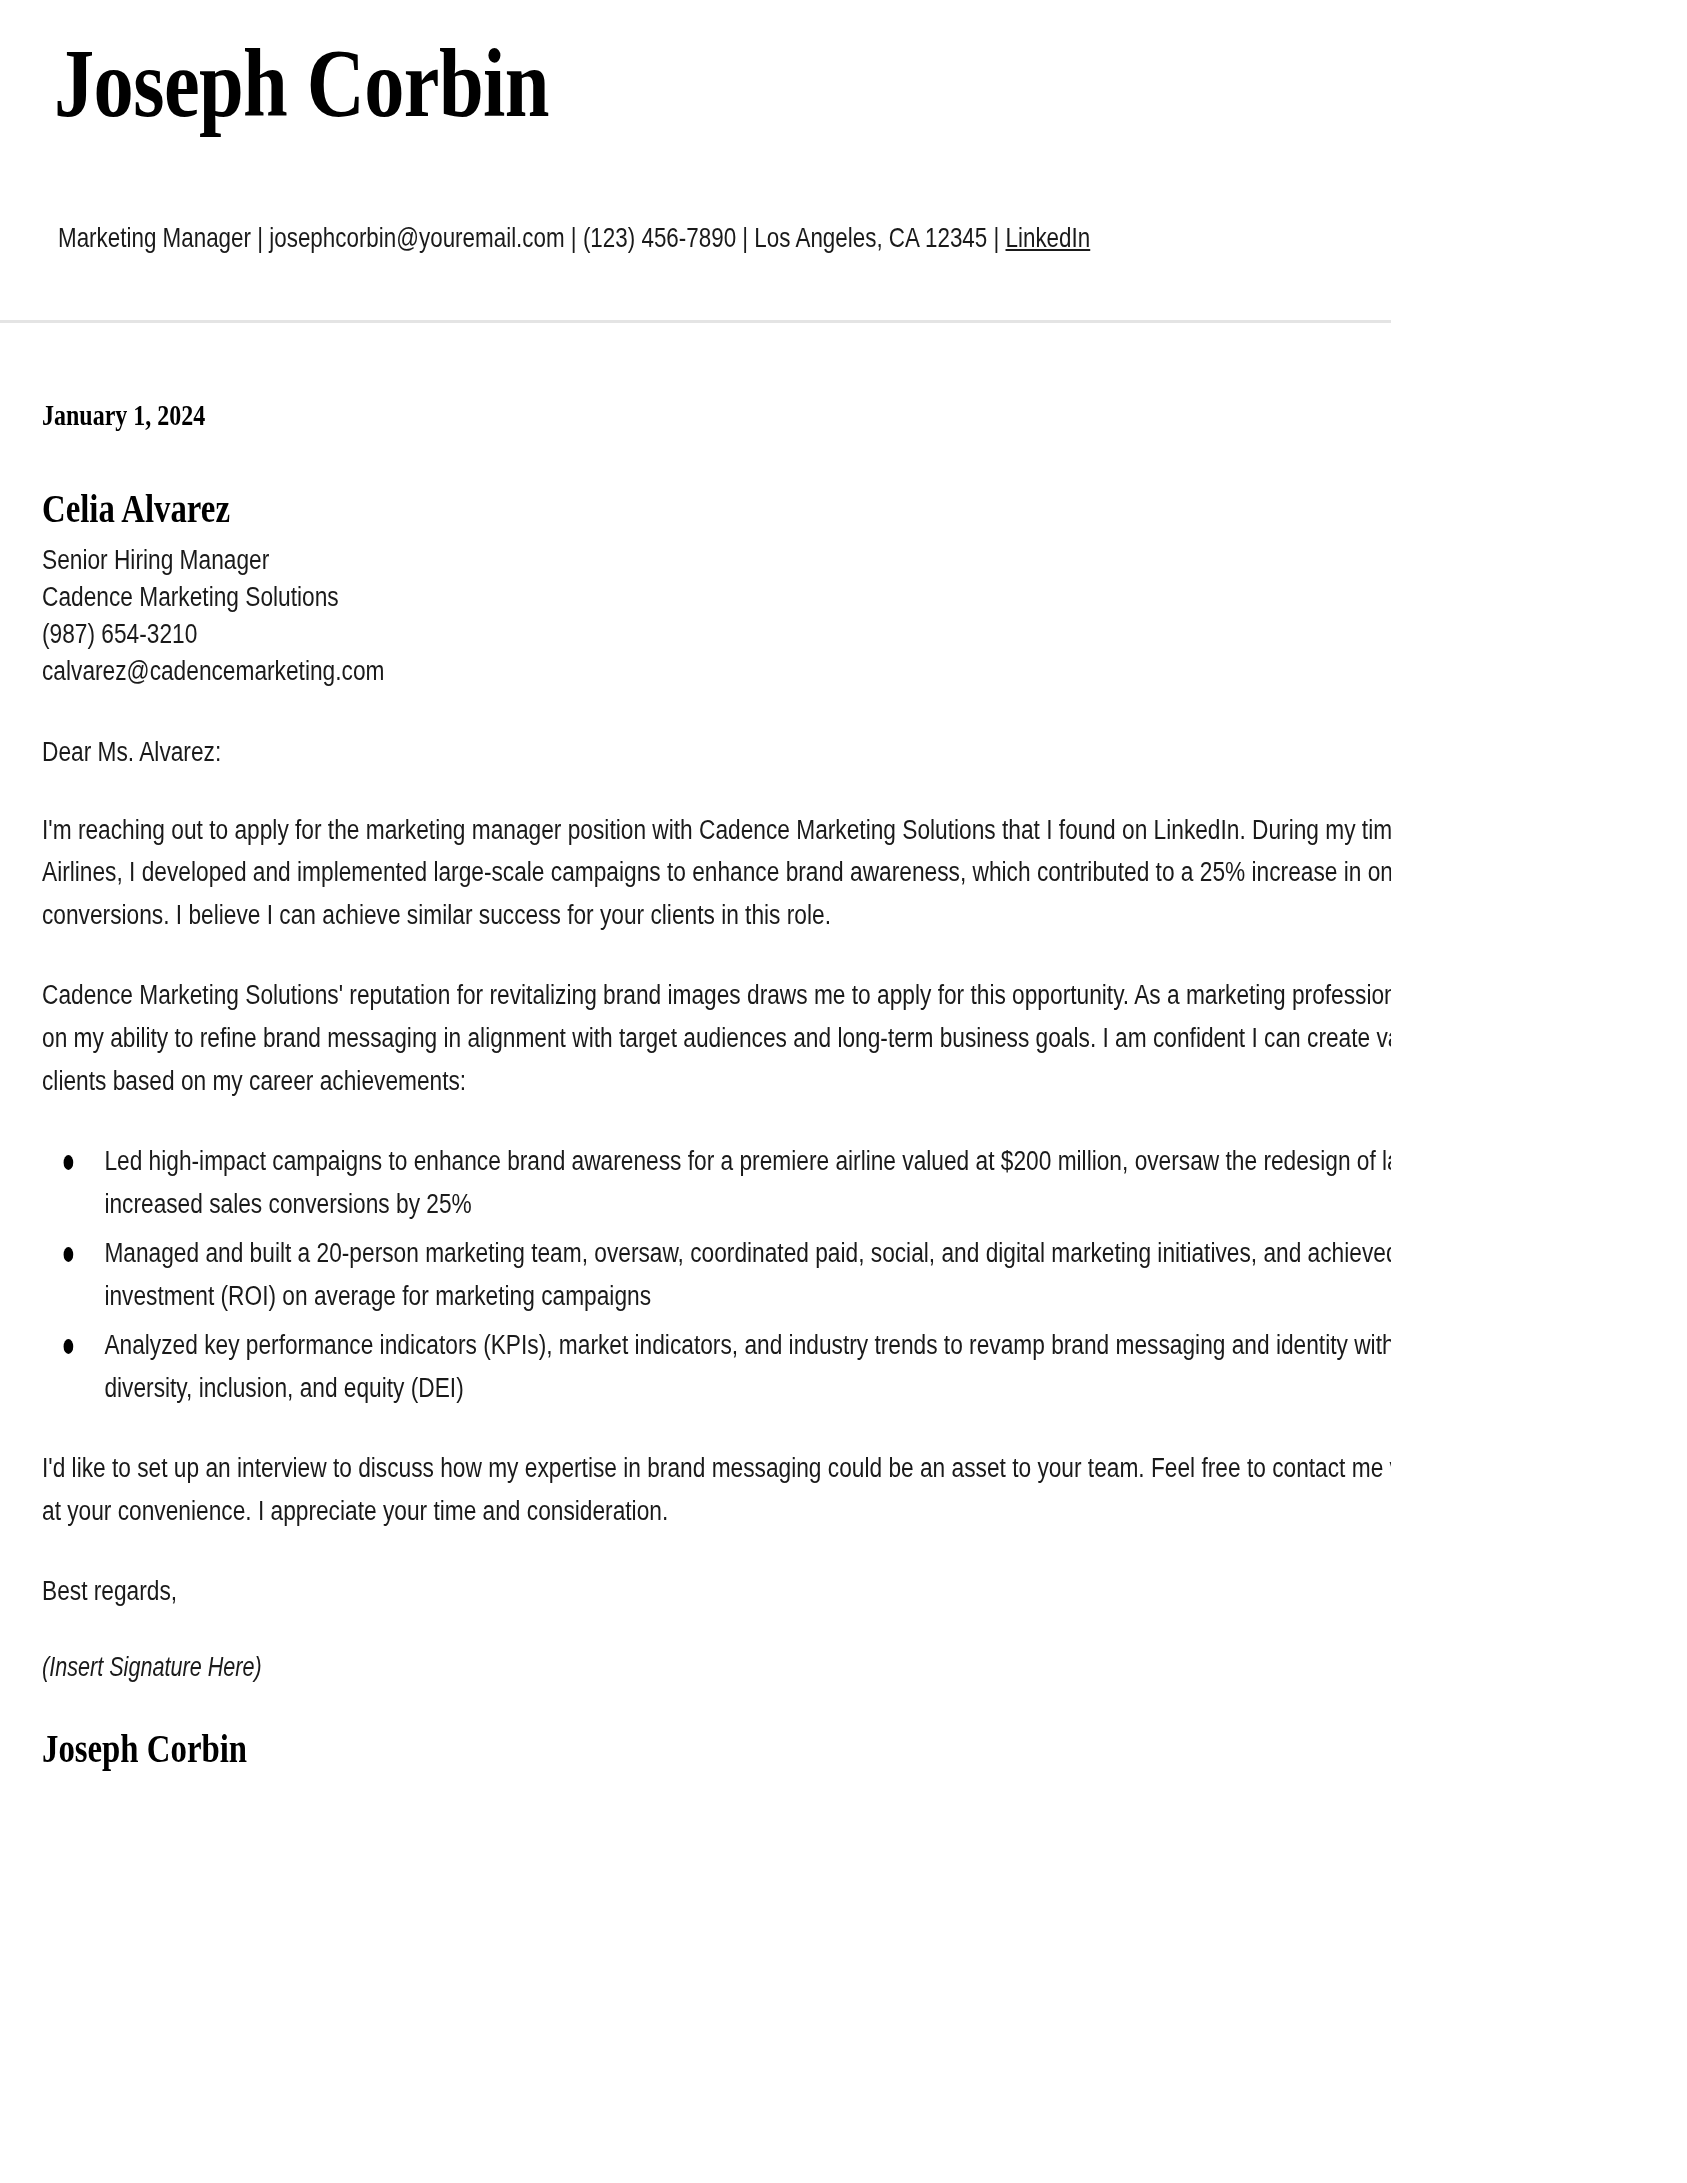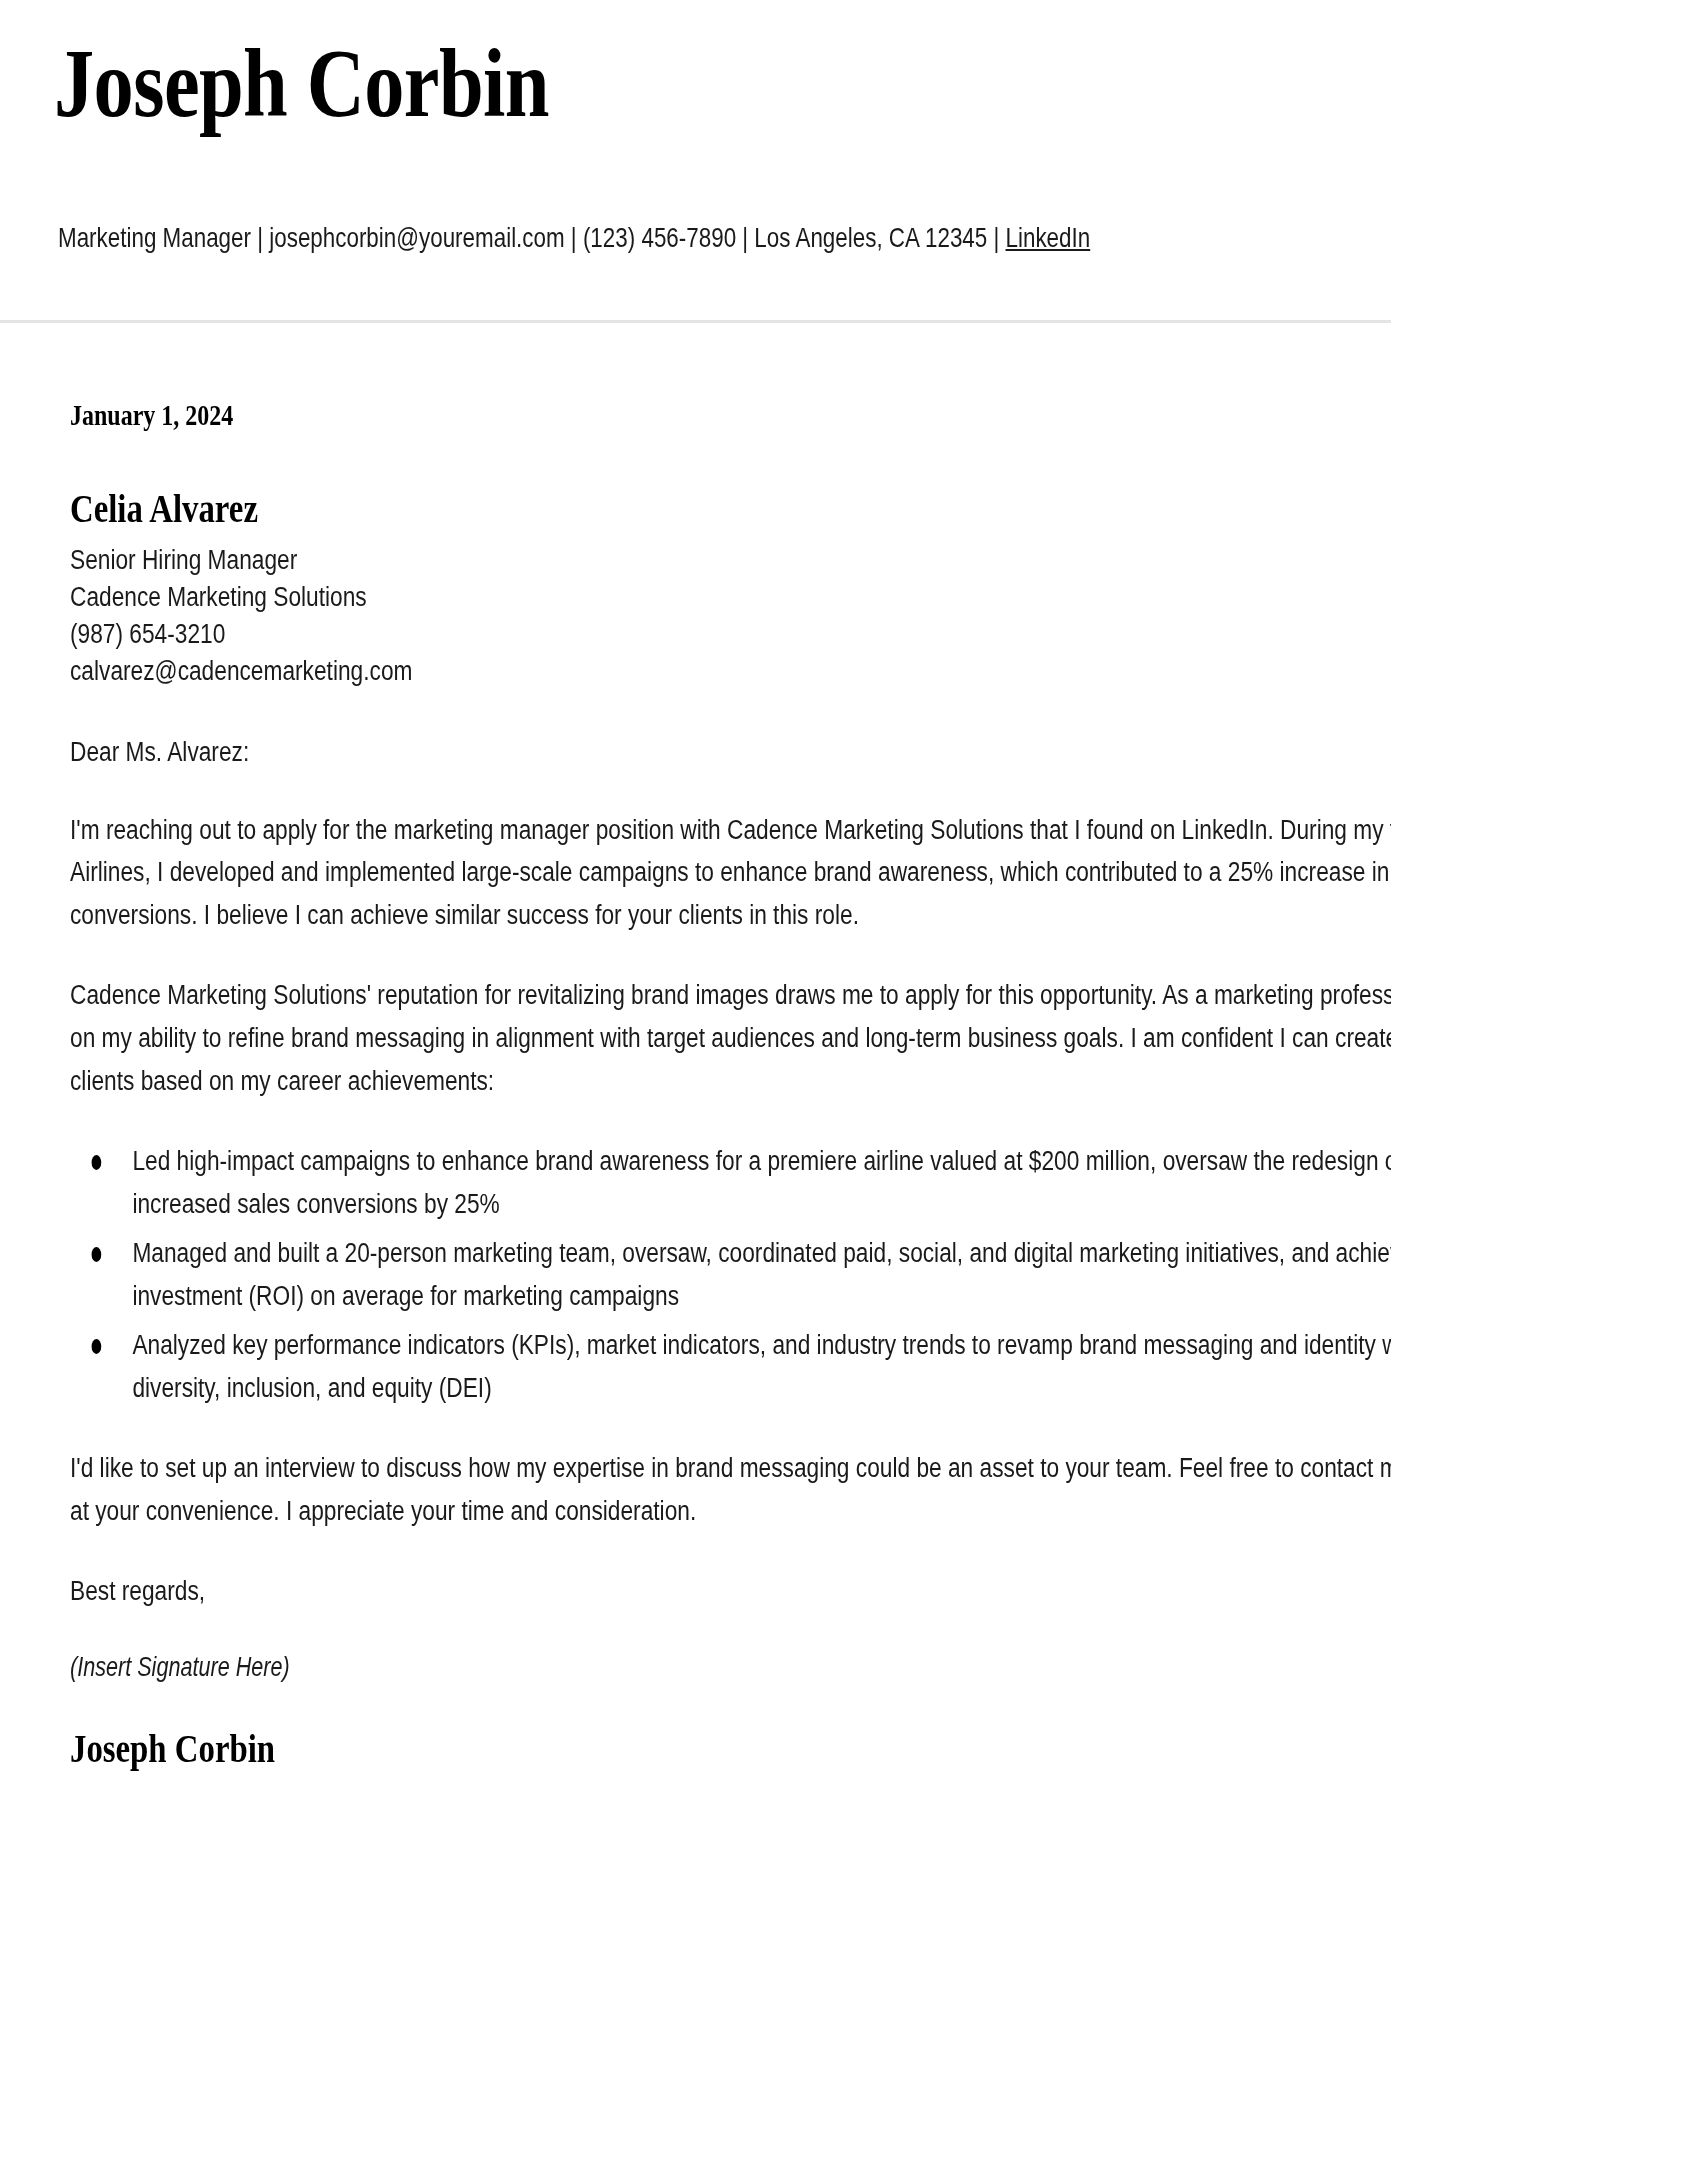--- a/index.html
+++ b/index.html
@@ -58,21 +58,21 @@
   }
 
   .contact-link {
     text-decoration: underline;
     color: #1a1a1a;
   }
 
   
   .letter-body {
     position: absolute;
-    left: 70px;
+    left: 42px;
     top: 397px;
     width: 1542px;
   }
 
   .scaleblock {
     transform: scaleX(0.80);
     transform-origin: left top;
     width: 1927px; 
   }
 

